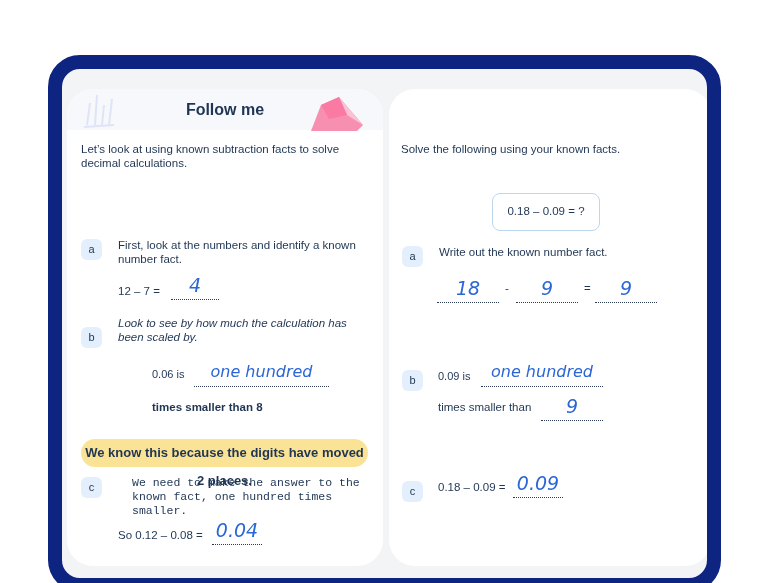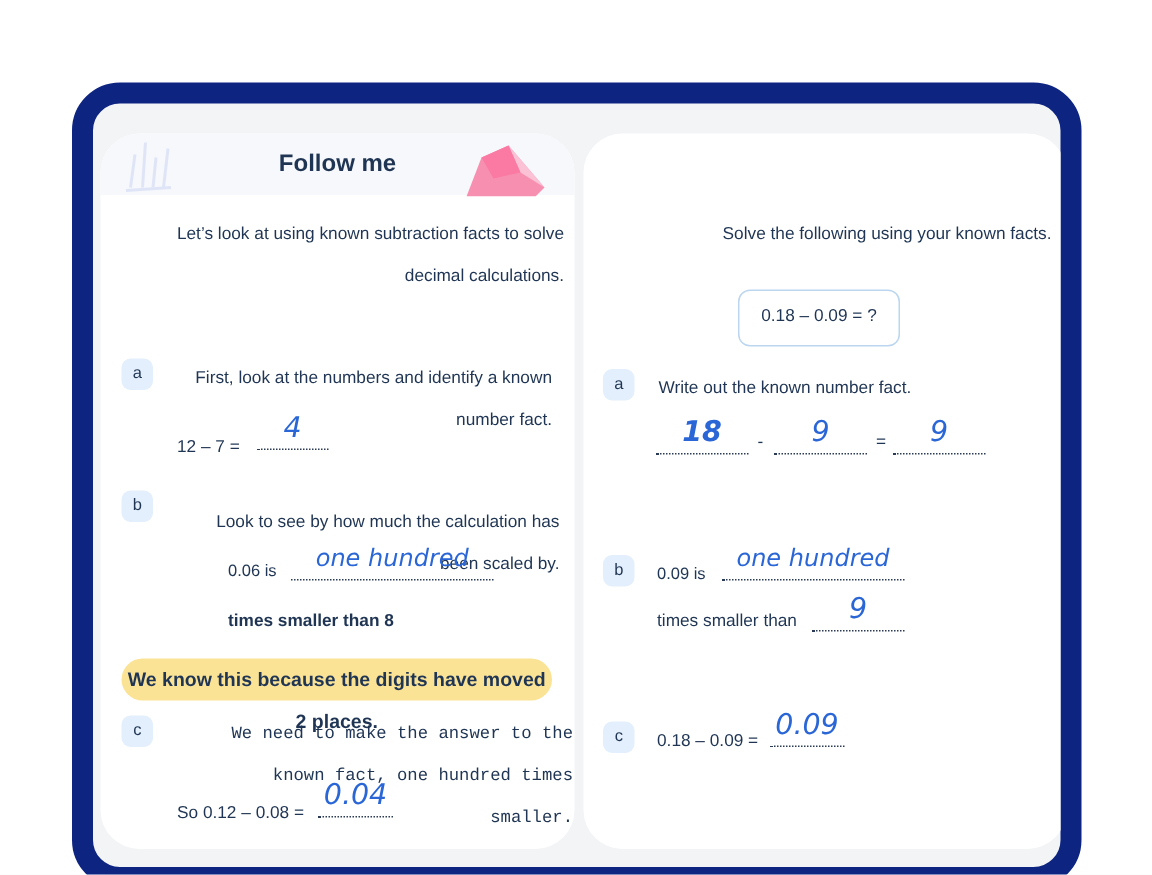--- a/index.html
+++ b/index.html
@@ -14,21 +14,21 @@
     background: #ffffff; border-radius: 26px; overflow: hidden;
   }
   .card.left { left: 5px; }
   .card.right { left: 327px; width: 322px; }
   .card-head {
     position: absolute; left: 0; top: 0; right: 0; height: 41px;
     background: #f6f8fb; text-align: center;
   }
   .card-title { position: relative; z-index: 2; font-size: 16px; font-weight: bold; line-height: 41px; color: #1f3553; }
   .deco { position: absolute; z-index: 1; }
-  .txt { position: absolute; font-size: 11.5px; line-height: 28px; color: #1f3553; text-align: right; }
+  .txt { position: absolute; font-size: 11.5px; line-height: 14px; color: #1f3553; }
   .eqbox {
     position: absolute; height: 38px; border: 1.5px solid #bcd6f0; border-radius: 8px;
     font-size: 11.5px; line-height: 35px; text-align: center; color: #1f3553;
   }
   .badge {
     position: absolute; width: 21px; height: 21px; border-radius: 6px; background: #e3effc;
     font-size: 11px; line-height: 21px; text-align: center; color: #1f3553;
   }
   .blank {
     position: absolute; border-bottom: 1.5px dotted #2b3b55; height: 28px;
@@ -66,41 +66,41 @@
     </div>
 
     <div class="txt" style="left:14px;top:53px;width:295px;">Let’s look at using known subtraction facts to solve decimal calculations.</div>
 
     <div class="badge" style="left:14px;top:150px;">a</div>
     <div class="txt" style="left:51px;top:149px;width:250px;">First, look at the numbers and identify a known number fact.</div>
     <div class="txt" style="left:51px;top:195px;">12 – 7 =</div>
     <div class="blank" style="left:104px;top:183px;width:48px;">4</div>
 
     <div class="badge" style="left:14px;top:238px;">b</div>
-    <div class="txt" style="left:51px;top:245px;width:255px;">Look to see by how much the calculation has been scaled by.</div>
+    <div class="txt" style="left:51px;top:227px;width:255px;font-style:italic;">Look to see by how much the calculation has been scaled by.</div>
     <div class="txt" style="left:85px;top:278px;font-size:11px;">0.06 is</div>
     <div class="blank" style="left:127px;top:270px;width:135px;font-size:16px;">one hundred</div>
     <div class="txt" style="left:85px;top:311px;font-weight:bold;">times smaller than 8</div>
 
     <div class="hint">We know this because the digits have moved 2 places.</div>
 
     <div class="badge" style="left:14px;top:388px;">c</div>
     <div class="txt" style="left:65px;top:387px;width:250px;font-family:Liberation Mono, monospace;">We need to make the answer to the known fact, one hundred times smaller.</div>
     <div class="txt" style="left:51px;top:439px;">So 0.12 – 0.08 =</div>
     <div class="blank" style="left:145px;top:428px;width:50px;">0.04</div>
   </div>
 
   <div class="card right">
 
     <div class="txt" style="left:12px;top:53px;width:300px;">Solve the following using your known facts.</div>
     <div class="eqbox" style="left:103px;top:104px;width:108px;">0.18 – 0.09 = ?</div>
 
     <div class="badge" style="left:13px;top:157px;">a</div>
     <div class="txt" style="left:50px;top:156px;">Write out the known number fact.</div>
-    <div class="blank" style="left:48px;top:186px;width:62px;font-weight:bold;">18</div>
+    <div class="blank" style="left:48px;top:186px;width:62px;">18</div>
     <div class="txt" style="left:116px;top:192px;">-</div>
     <div class="blank" style="left:127px;top:186px;width:62px;">9</div>
     <div class="txt" style="left:195px;top:192px;">=</div>
     <div class="blank" style="left:206px;top:186px;width:62px;">9</div>
 
     <div class="badge" style="left:13px;top:281px;">b</div>
     <div class="txt" style="left:49px;top:280px;font-size:11px;">0.09 is</div>
     <div class="blank" style="left:92px;top:270px;width:122px;font-size:16px;">one hundred</div>
     <div class="txt" style="left:49px;top:311px;">times smaller than</div>
     <div class="blank" style="left:152px;top:304px;width:62px;">9</div>

